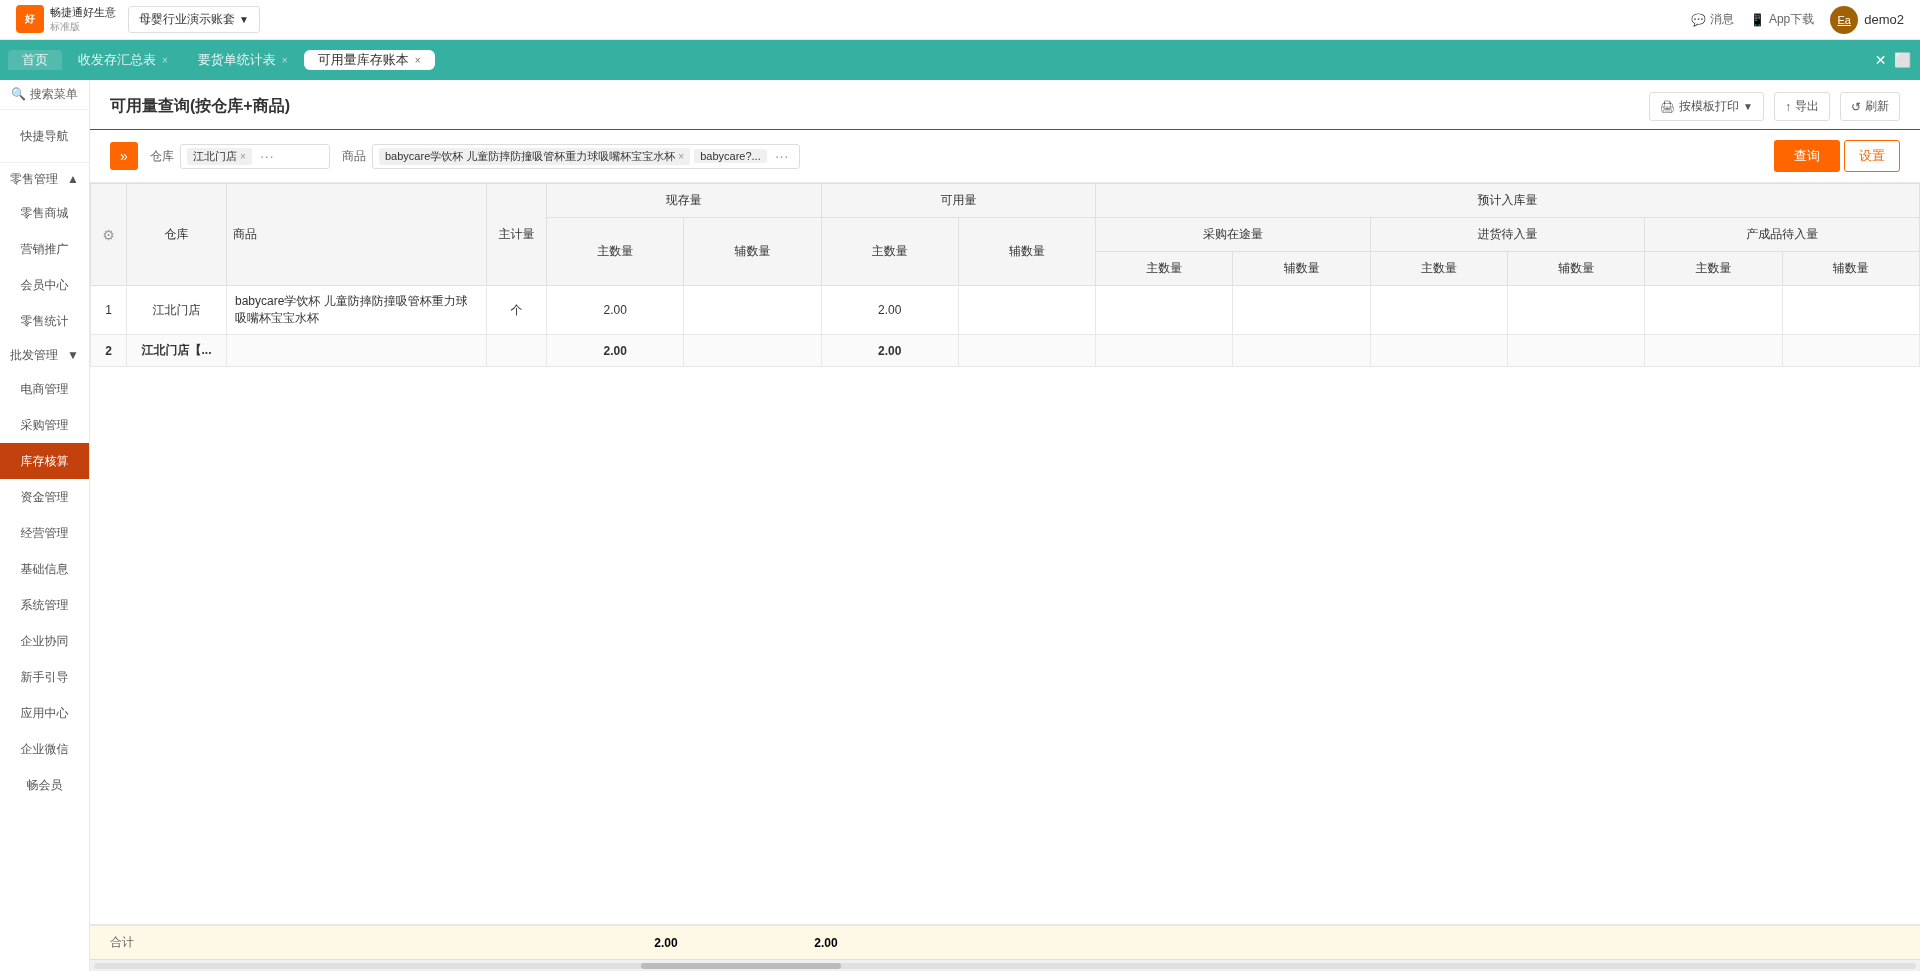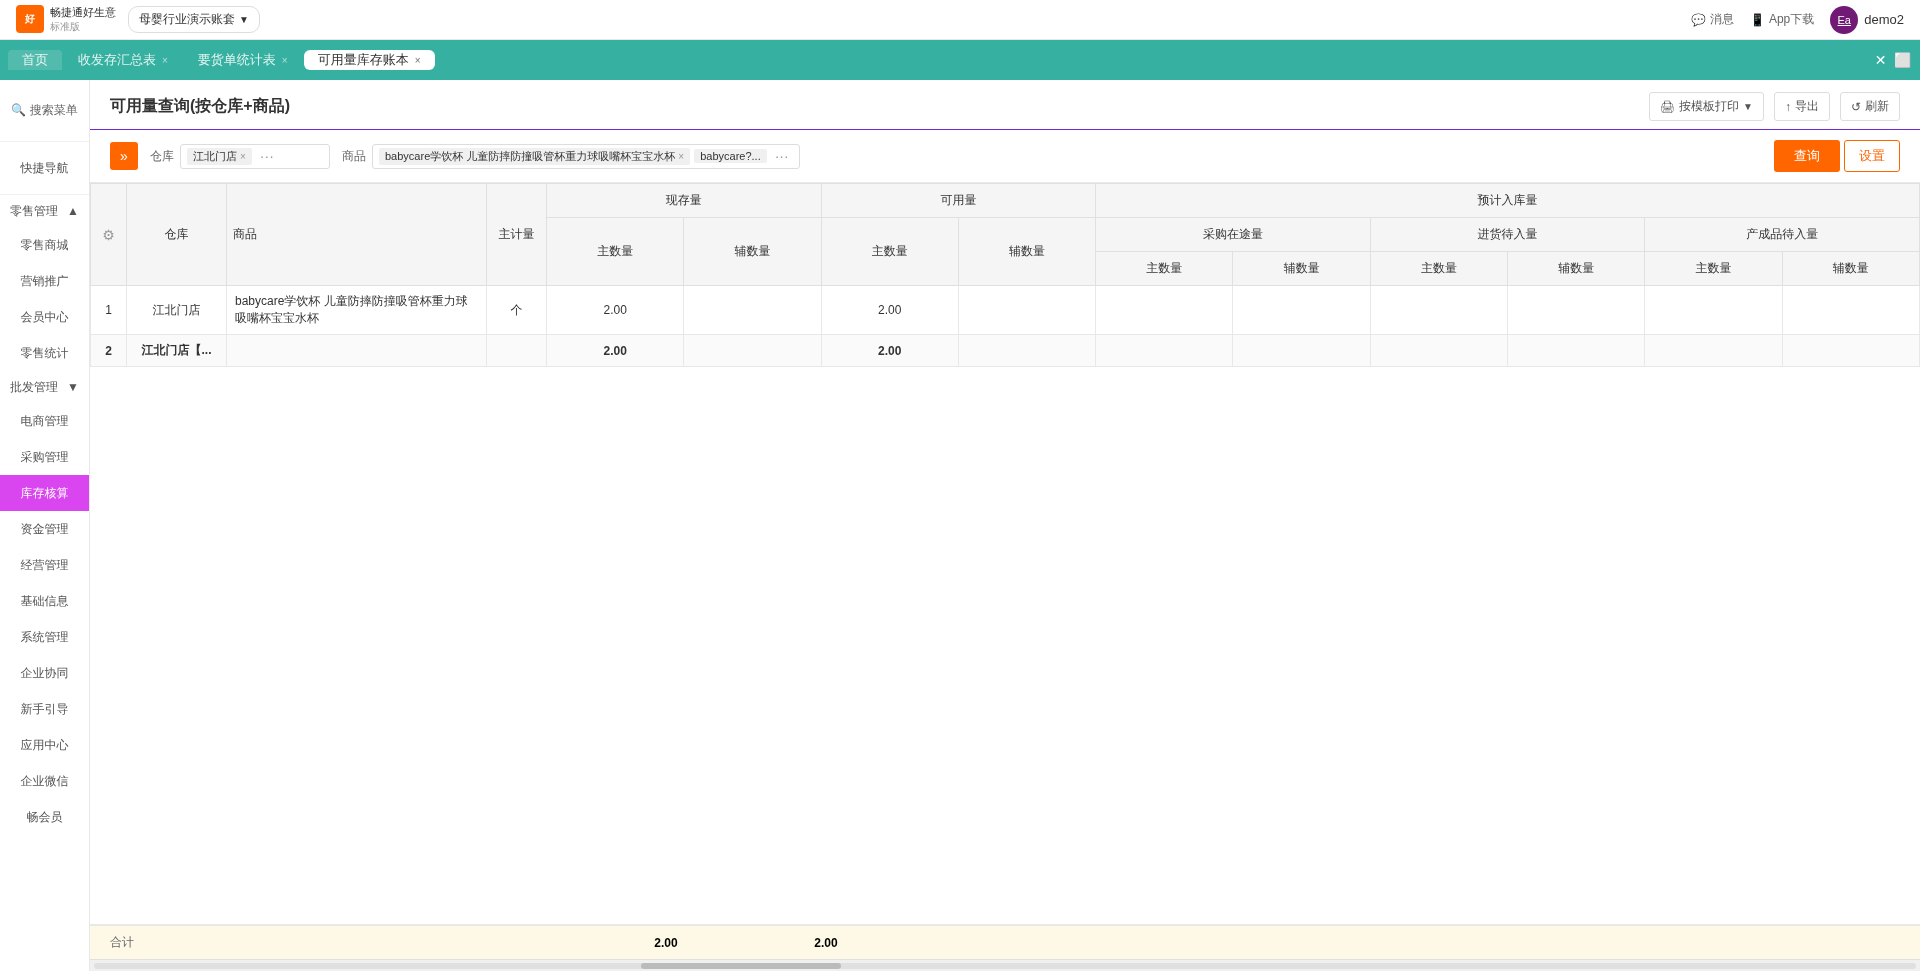--- a/index.html
+++ b/index.html
@@ -14,24 +14,24 @@
       justify-content: space-between;
       padding: 0 16px;
       border-bottom: 1px solid #e8e8e8;
       flex-shrink: 0;
     }
     .top-bar-left { display: flex; align-items: center; gap: 12px; }
     .logo-area { display: flex; align-items: center; gap: 6px; }
     .logo-icon { width: 28px; height: 28px; background: #ff6600; border-radius: 4px; display: flex; align-items: center; justify-content: center; color: white; font-size: 10px; font-weight: bold; }
     .brand-text { font-size: 11px; color: #333; line-height: 1.3; }
     .brand-sub { color: #999; font-size: 10px; }
-    .industry-select { display: flex; align-items: center; gap: 4px; padding: 4px 10px; border: 1px solid #ddd; border-radius: 10px; font-size: 12px; color: #333; cursor: pointer; background: white; }
+    .industry-select { display: flex; align-items: center; gap: 4px; padding: 4px 10px; border: 1px solid #ddd; border-radius: 3px; font-size: 12px; color: #333; cursor: pointer; background: white; }
     .top-bar-right { display: flex; align-items: center; gap: 16px; }
     .top-btn { display: flex; align-items: center; gap: 4px; font-size: 12px; color: #666; cursor: pointer; }
-    .user-avatar { width: 28px; height: 28px; border-radius: 50%; background: #701a75; display: flex; align-items: center; justify-content: center; color: white; font-size: 11px; text-decoration: underline; }
+    .user-avatar { width: 28px; height: 28px; border-radius: 50%; background: #a16207; display: flex; align-items: center; justify-content: center; color: white; font-size: 11px; text-decoration: underline; }
 
     
     .nav-tabs {
       height: 40px;
       background: #36b0a0;
       display: flex;
       align-items: center;
       padding: 0 8px;
       flex-shrink: 0;
       gap: 2px;
@@ -66,21 +66,21 @@
     .sidebar {
       width: 90px;
       background: #fff;
       border-right: 1px solid #e8e8e8;
       display: flex;
       flex-direction: column;
       flex-shrink: 0;
       overflow-y: auto;
     }
     .sidebar-search {
-      padding: 22px 8px;
+      padding: 6px 8px;
       border-bottom: 1px solid #f0f0f0;
       font-size: 12px;
       color: #666;
       text-align: center;
       cursor: pointer;
     }
     .sidebar-nav {
       padding: 8px 0;
       border-bottom: 1px solid #f0f0f0;
     }
@@ -88,21 +88,21 @@
       height: 36px;
       display: flex;
       align-items: center;
       justify-content: center;
       font-size: 12px;
       color: #555;
       cursor: pointer;
       padding: 0 6px;
       text-align: center;
     }
-    .sidebar-item.active { background: #d946ef; color: white; font-weight: 500; }
+    .sidebar-item.active { background: #c2410c; color: white; font-weight: 500; }
     .sidebar-group-title {
       height: 32px;
       display: flex;
       align-items: center;
       justify-content: space-between;
       padding: 0 10px;
       font-size: 12px;
       color: #555;
       cursor: pointer;
       font-weight: 500;

